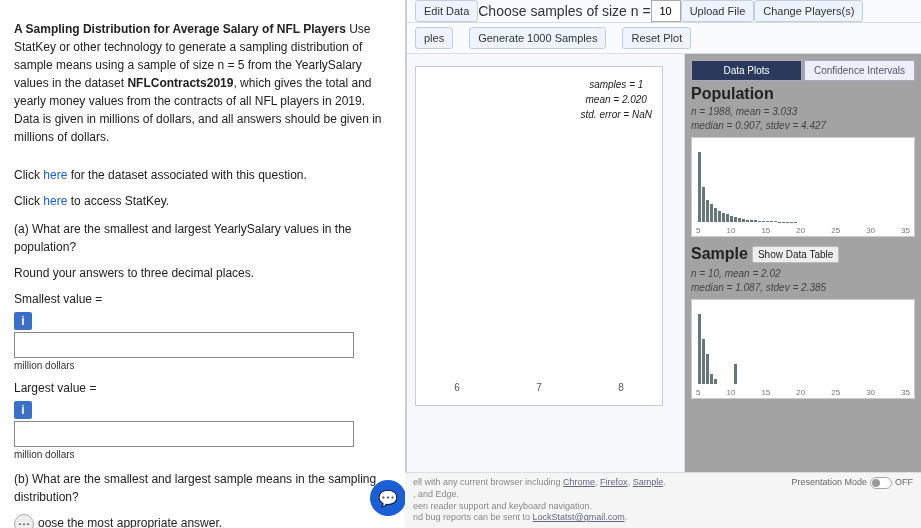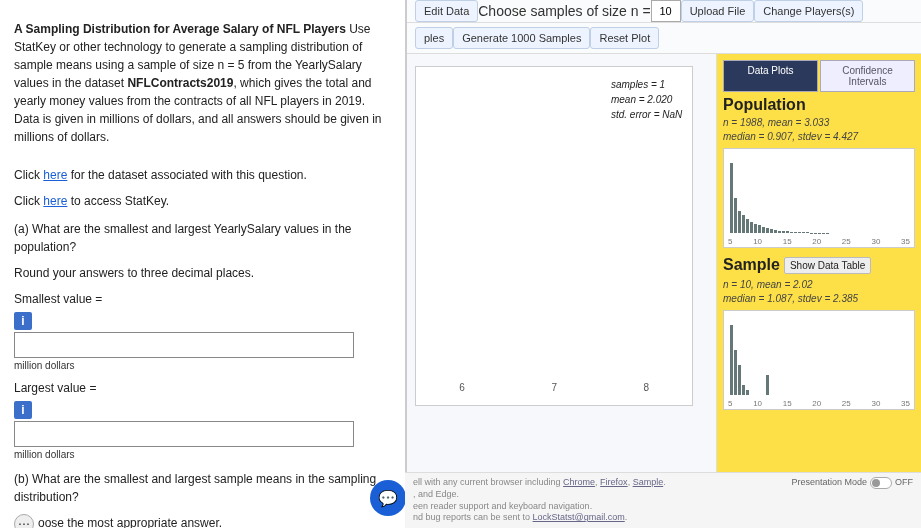--- a/index.html
+++ b/index.html
@@ -1,42 +1,42 @@
 <!DOCTYPE html>
 <html><head>
 <meta charset="utf-8">
 <style>
 *{box-sizing:border-box;margin:0;padding:0;font-family:Arial,Helvetica,sans-serif}
 body{width:921px;height:528px;background:#fff;overflow:hidden;display:flex;font-size:12px;color:#222}
 .left{width:405px;padding:12px 14px;overflow:hidden}
 .left .intro{line-height:1.5;margin-bottom:20px}
-.left .link{color:#1a5fd6;text-decoration:underline;cursor:pointer}
+.left .link{color:#1a5fd6;cursor:pointer}
 .left p{margin:8px 0;line-height:1.5}
 .left .q{margin:10px 0 4px}
 .left .lbl{margin:6px 0 2px}
 .left input[type=text]{width:340px;height:26px;border:1px solid #888;padding:3px 6px;font-size:12px}
 .info-icon{display:inline-block;width:18px;height:18px;background:#3b6fc9;color:#fff;font-weight:bold;text-align:center;line-height:18px;border-radius:2px;margin:2px 0}
 .unit{font-size:10px;color:#333;margin:2px 0 8px}
 .chat-fab{width:36px;height:36px;background:#1a5fd6;border-radius:50%;color:#fff;display:flex;align-items:center;justify-content:center;position:absolute;left:370px;bottom:12px;font-size:16px}
 .choose-badge{width:20px;height:20px;border:1px solid #aaa;border-radius:50%;display:inline-flex;align-items:center;justify-content:center;margin-right:4px;vertical-align:middle;background:#eee}
 
 .right{flex:1;background:#f7f8fb;border-left:2px solid #ccc;display:flex;flex-direction:column;position:relative}
 .toolbar{padding:0 8px;display:flex;flex-wrap:wrap;gap:0;align-items:center;border-bottom:1px solid #ddd;background:#fafbfd}
 .btn{border:1px solid #bfcfe6;background:#eef4ff;padding:4px 8px;font-size:11px;border-radius:3px;color:#333;cursor:pointer}
 .txt{font-size:14px;color:#333}
 .numbox{width:30px;height:22px;border:1px solid #aaa;text-align:center;font-size:11px}
-.row2{padding:4px 8px;display:flex;gap:0;align-items:center;background:#fafbfd;border-bottom:1px solid #ddd}
+.row2{padding:4px 8px;display:flex;gap:16px;align-items:center;background:#fafbfd;border-bottom:1px solid #ddd}
 
 .main{flex:1;display:flex}
 .plot-area{flex:1;padding:8px;position:relative}
 .dotplot{width:95%;height:340px;border:1px solid #ccc;background:#fff;margin-top:4px;position:relative}
-.stats-mid{position:absolute;right:10px;top:10px;font-size:10px;font-style:italic;color:#222;line-height:1.5;text-align:left}
+.stats-mid{position:absolute;right:10px;top:10px;font-size:10px;font-style:italic;color:#222;line-height:1.5;text-align:center}
 .xaxis{position:absolute;bottom:12px;left:0;right:0;display:flex;justify-content:space-around;font-size:10px;color:#555}
 
-.side{width:205px;padding:6px;border-left:1px solid #ddd;background:#fde047}
+.side{width:237px;padding:6px;border-left:1px solid #ddd;background:#a3a3a3}
 .tabset{display:flex;gap:2px;margin-bottom:4px}
 .tab{flex:1;font-size:10px;padding:4px 3px;text-align:center;border:1px solid #aab;cursor:pointer}
 .tab.on{background:#2b3a5c;color:#fff}
 .tab.off{background:#eef;color:#556}
 .sec-title{font-size:16px;font-weight:bold;margin:2px 0}
 .sec-stats{font-size:10px;font-style:italic;color:#444;line-height:1.4;margin-bottom:4px}
 .mini{width:100%;height:100px;border:1px solid #ccc;background:#fff;position:relative;margin-bottom:6px}
 .mini .bars{position:absolute;bottom:14px;left:6px;display:flex;align-items:flex-end;gap:1px;height:70px}
 .mini .bar{width:3px;background:#677}
 .mini .xl{position:absolute;bottom:1px;left:0;right:0;display:flex;justify-content:space-between;font-size:8px;color:#777;padding:0 4px}

